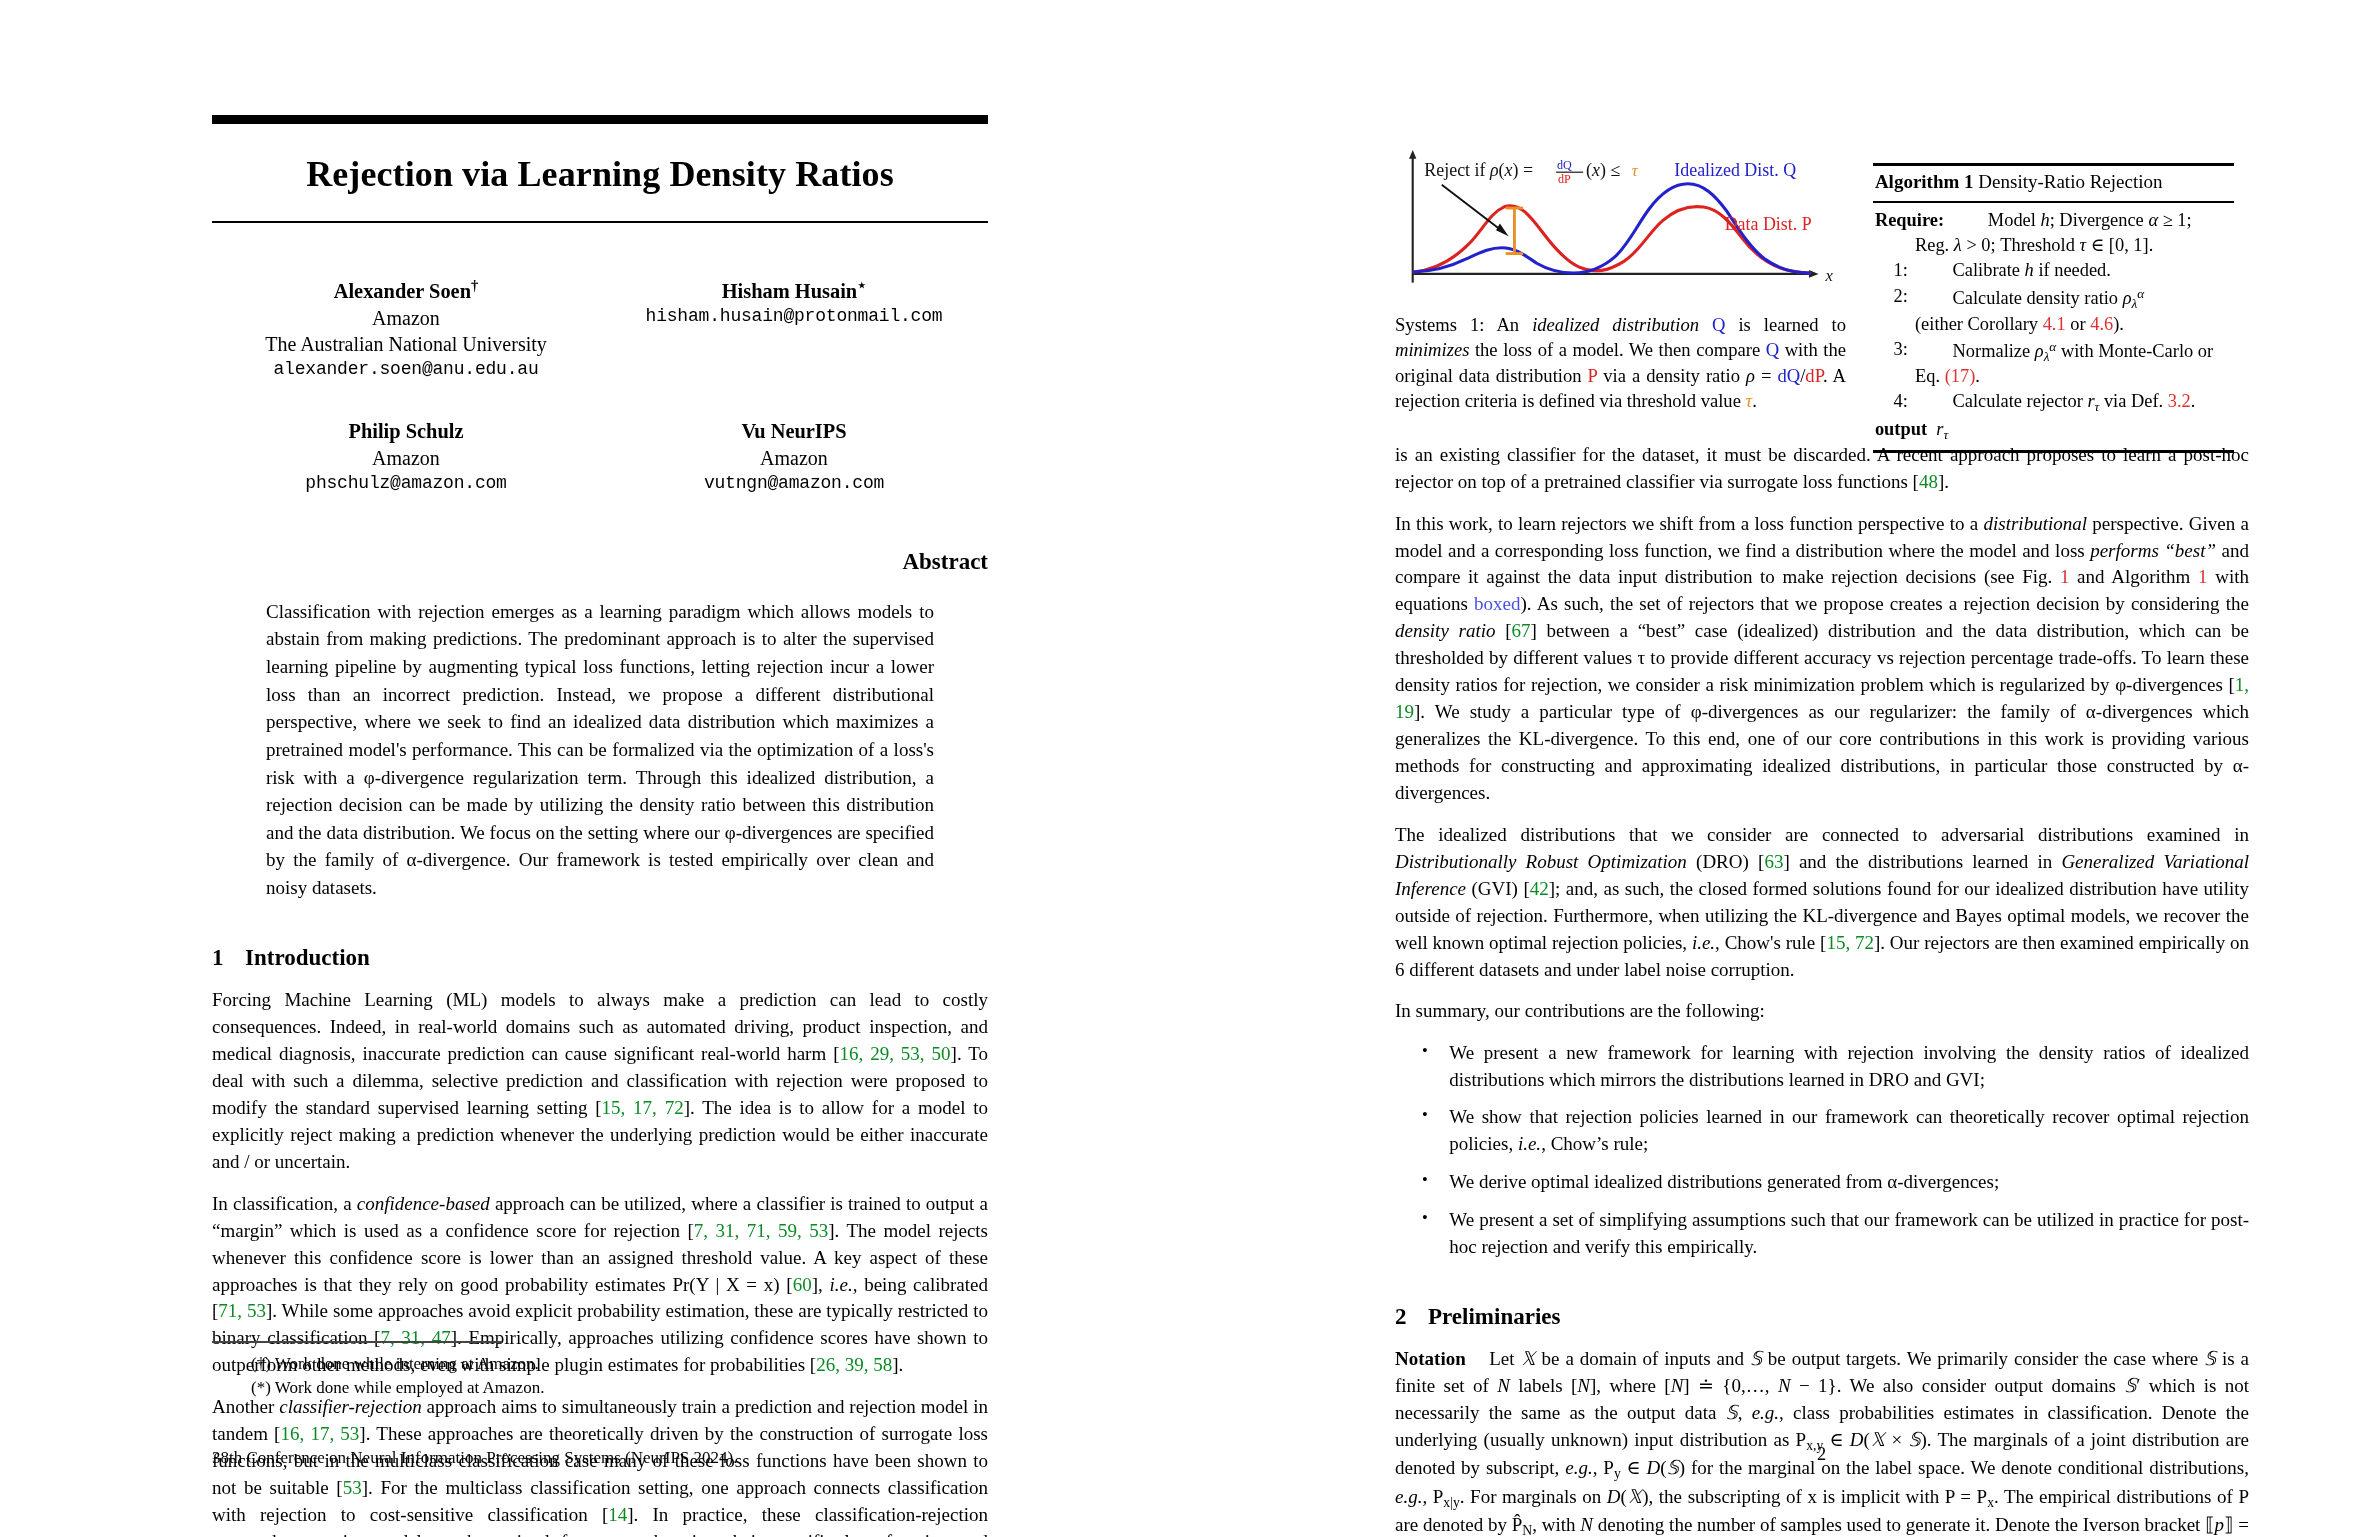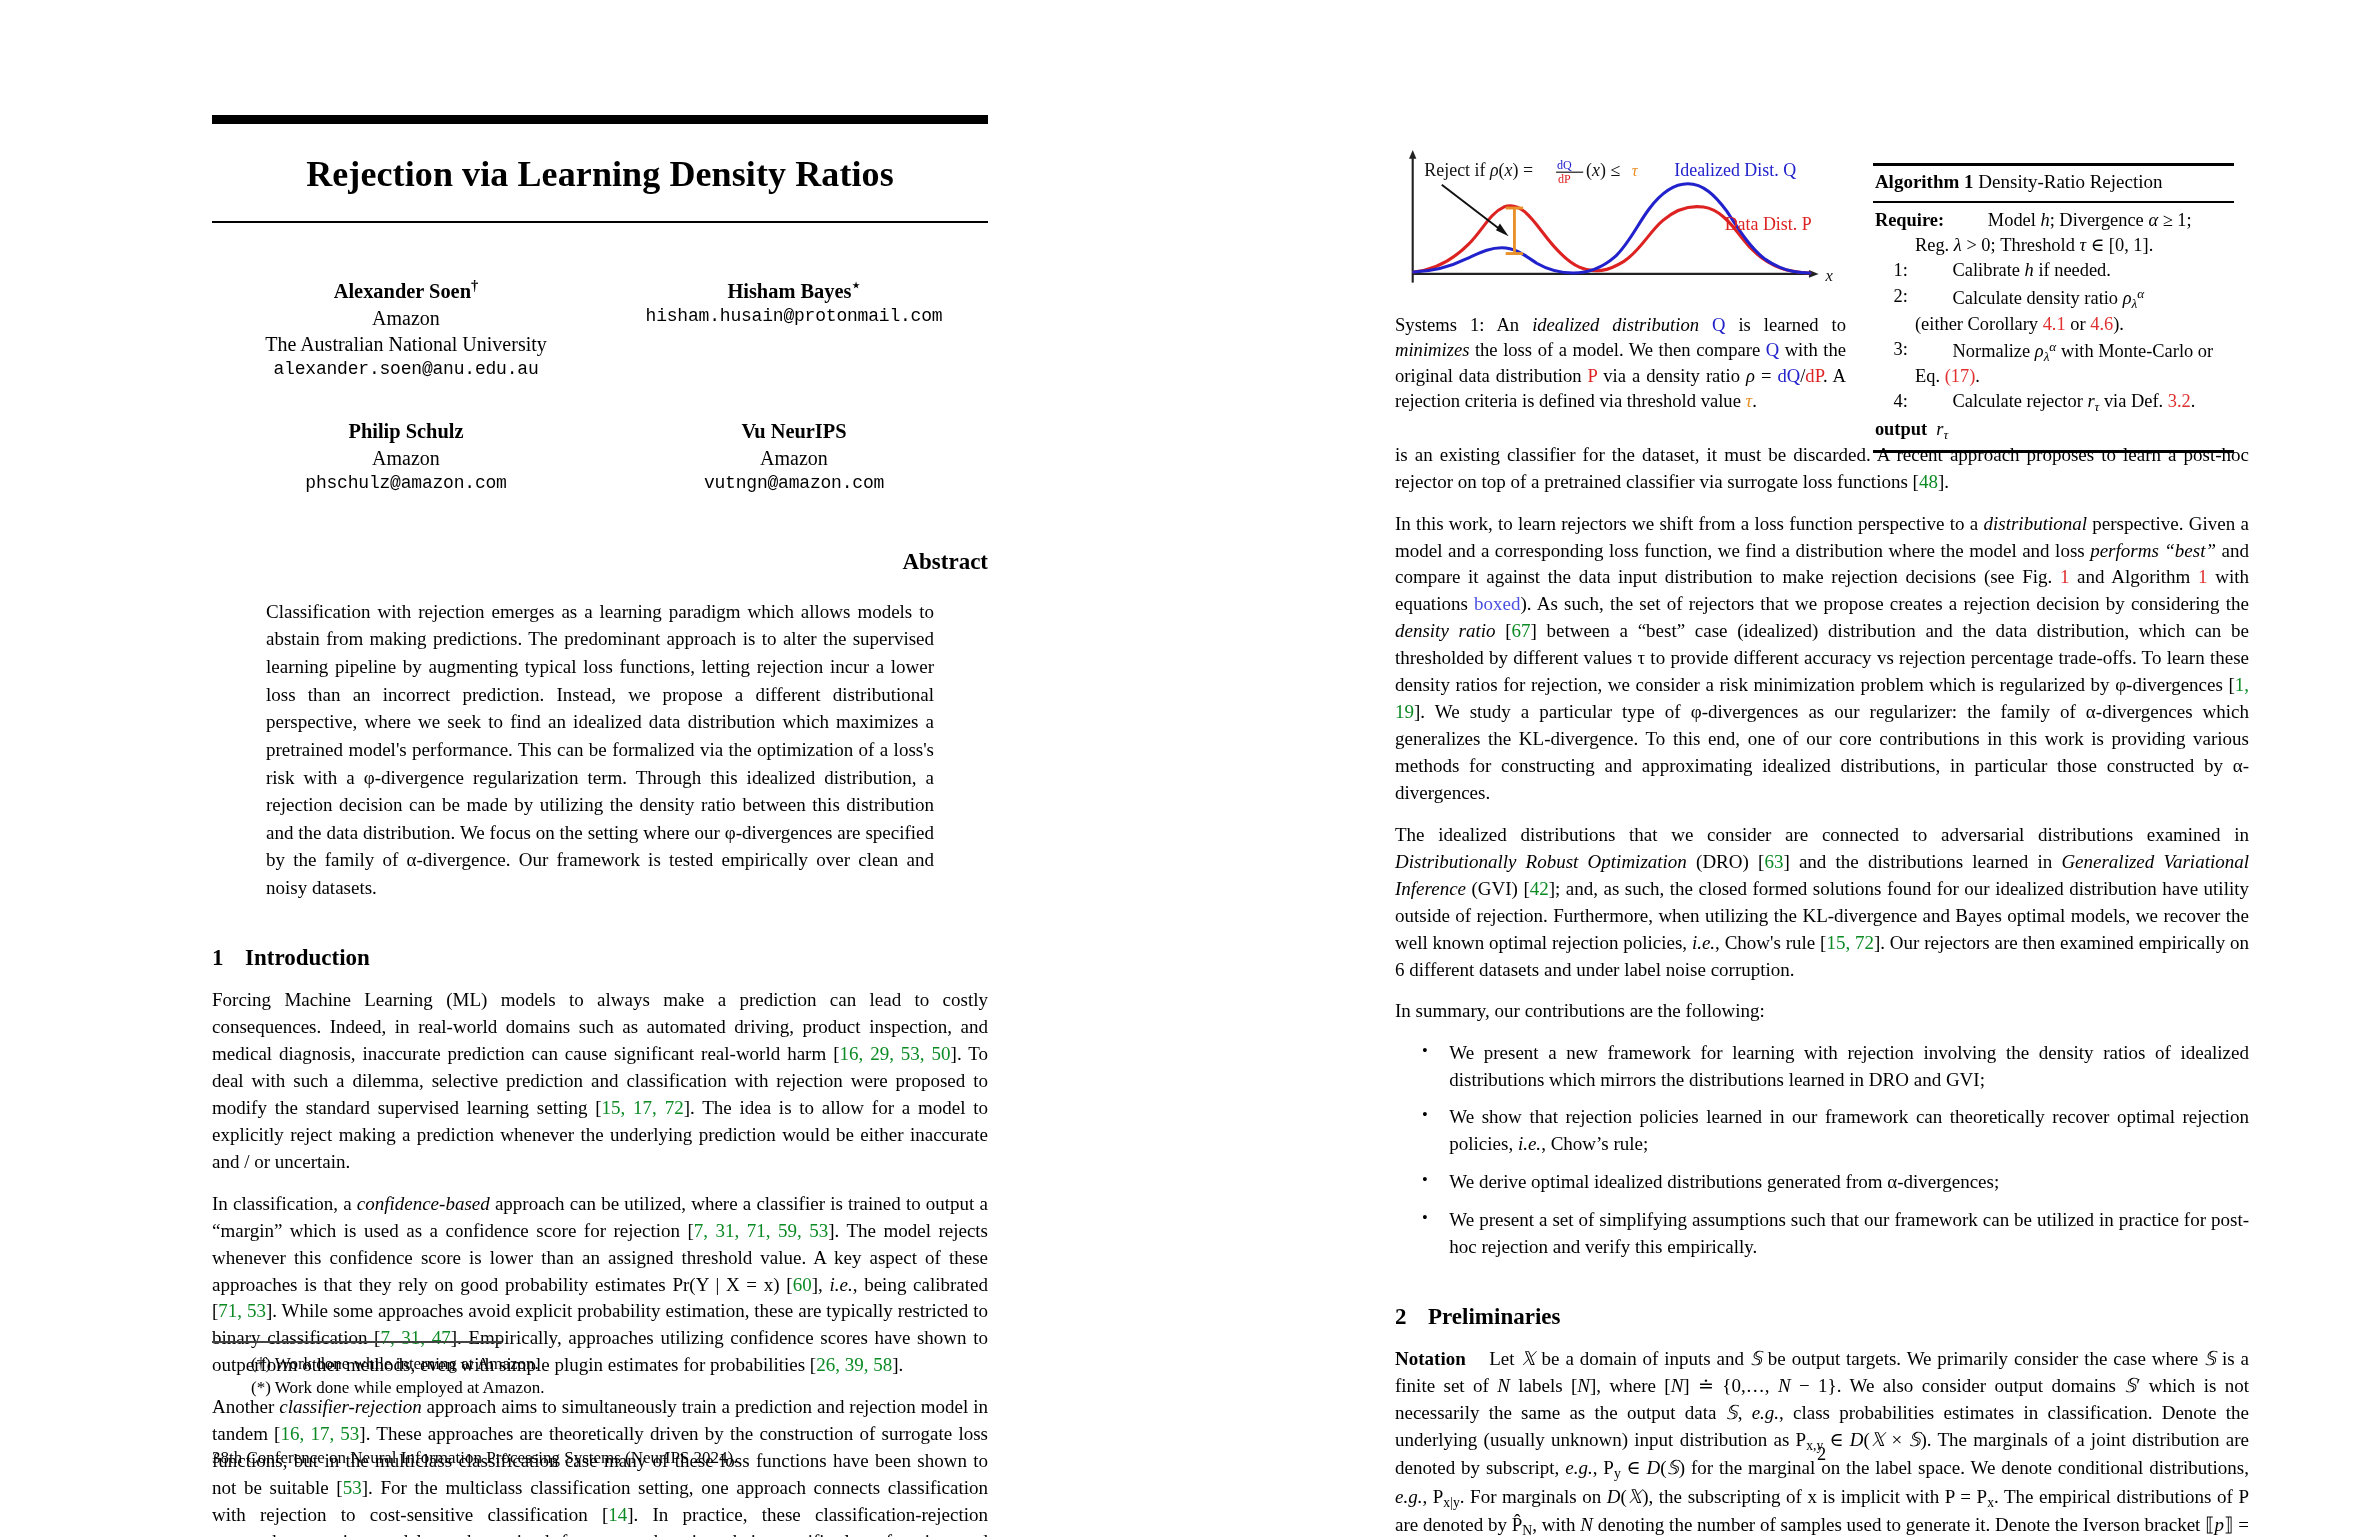--- a/index.html
+++ b/index.html
@@ -248,21 +248,21 @@
     <div class="rule-thin"></div>
 
     <div class="authors">
       <div class="author">
         <div class="name"><span>Alexander Soen</span><span class="sup">†</span></div>
         <div class="affil">Amazon</div>
         <div class="affil">The Australian National University</div>
         <div class="mail">alexander.soen@anu.edu.au</div>
       </div>
       <div class="author">
-        <div class="name"><span>Hisham Bayes</span><span class="sup">⋆</span></div>
+        <div class="name"><span>Hisham Husain</span><span class="sup">⋆</span></div>
         <div class="mail">hisham.husain@protonmail.com</div>
       </div>
       <div class="author second-row">
         <div class="name">Philip Schulz</div>
         <div class="affil">Amazon</div>
         <div class="mail">phschulz@amazon.com</div>
       </div>
       <div class="author second-row">
         <div class="name">Vu NeurIPS</div>
         <div class="affil">Amazon</div>

